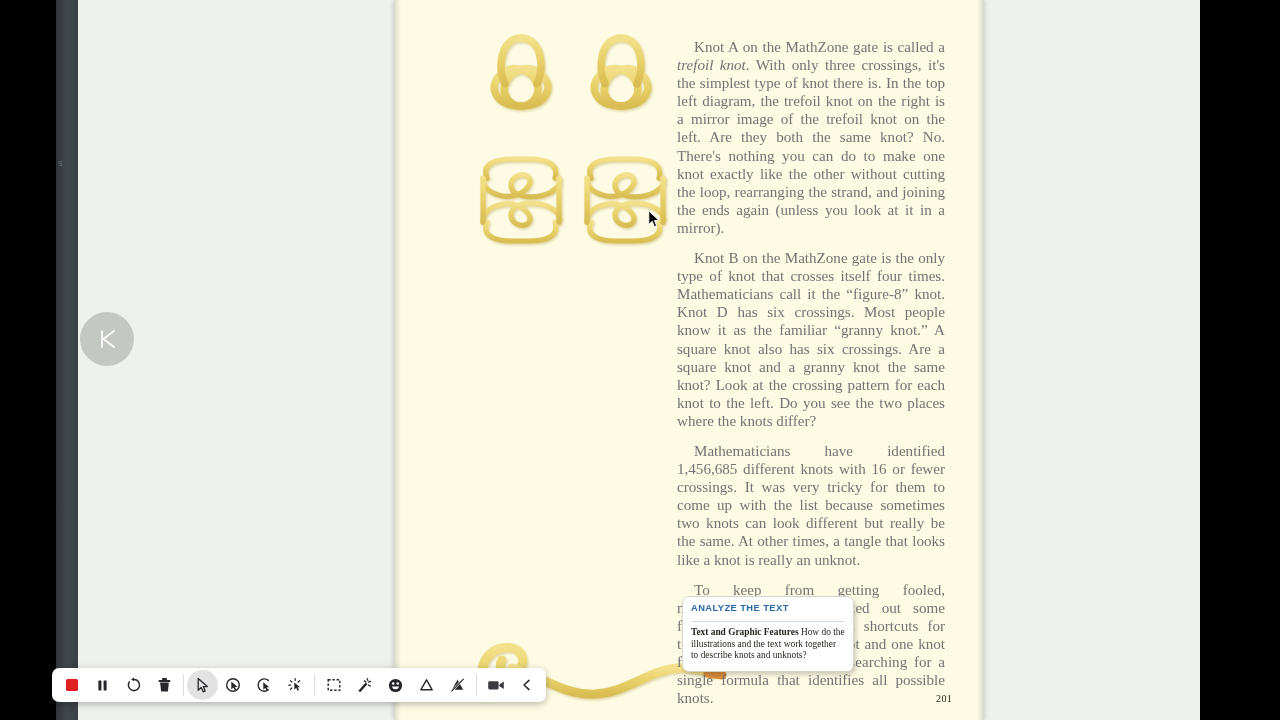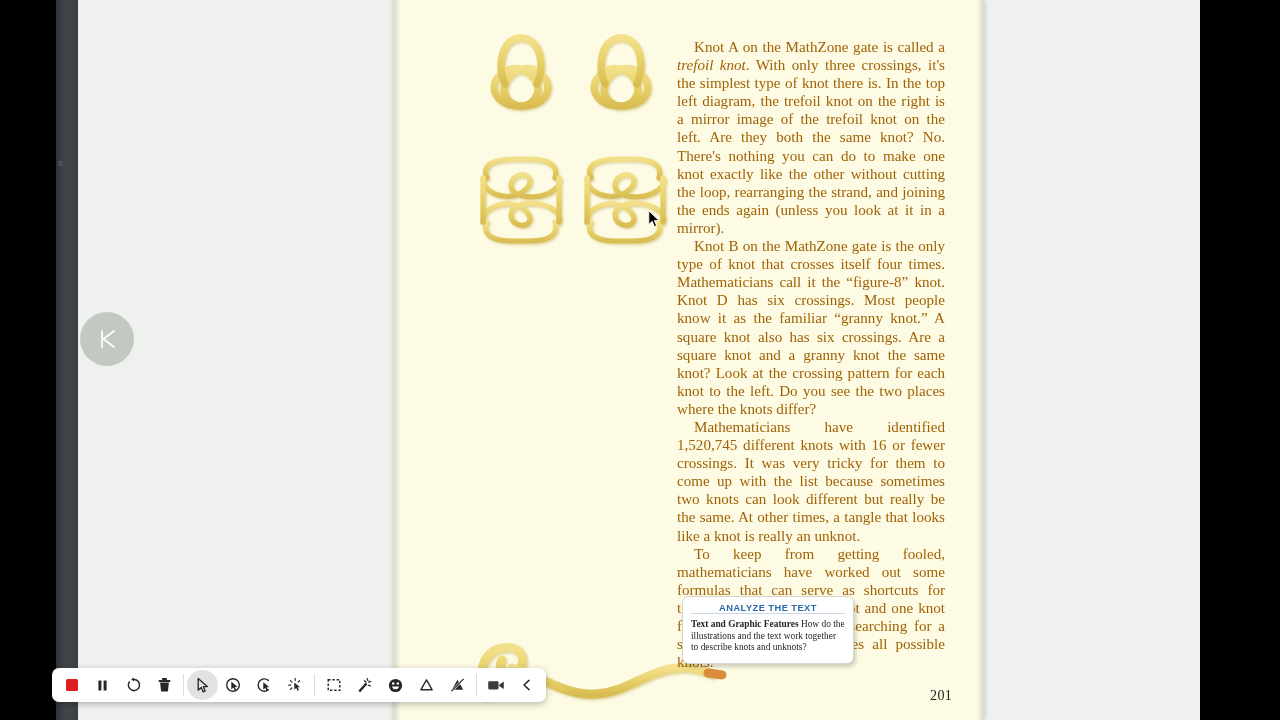--- a/index.html
+++ b/index.html
@@ -92,27 +92,27 @@
     position: absolute;
     left: 283px; top: 38px;
     width: 268px;
   }
 
   
   .body-text p {
     font-family: "Liberation Serif", serif;
     font-size: 15.1px;
     line-height: 18.1px;
-    color: #a16207;
+    color: #737373;
     text-indent: 17px;
     text-align: justify;
     margin: 0;
     hyphens: none;
   }
-  .body-text p + p { margin-top: 0px; font-family: Liberation Serif, serif; }
+  .body-text p + p { margin-top: 12px; font-family: Liberation Serif, serif; }
   .body-text i { font-style: italic; }
 
   
   .caption {
     font-family: "Liberation Sans", sans-serif;
     font-weight: bold;
     font-size: 10.6px;
     line-height: 13.3px;
     color: #2c2a22;
     text-align: center;
@@ -132,39 +132,38 @@
     border-radius: 7px;
     box-shadow: 2px 3px 4px rgba(0,0,0,0.18);
     padding: 6px 8px 9px 8px;
   }
   .analyze-title {
     font-family: "Liberation Sans", sans-serif;
     font-weight: bold;
     font-size: 9.3px;
     letter-spacing: 0.45px;
     color: #2a69a8;
-    text-align: center;
-    padding-bottom: 0;
+    padding-bottom: 8px;
     border-bottom: 1px solid #c9d7e6;
     margin-bottom: 5px;
   }
   .analyze-body {
     font-family: Liberation Serif, serif;
     font-size: 9.4px;
     line-height: 11.6px;
     color: #262520;
   }
   .analyze-body b { font-weight: bold; }
 
   
   .page-number {
     position: absolute;
     right: 32px; bottom: 16px;
     font-family: "Liberation Serif", serif;
-    font-size: 14px;
+    font-size: 10px;
     color: #25231c;
     letter-spacing: 0.3px;
   }
 
   
   .cursor {
     position: absolute;
     left: 648px; top: 210px;
     width: 12px; height: 18px;
     pointer-events: none;
@@ -282,21 +281,21 @@
         <path d="M40,50 C70,58 92,78 124,76 C156,74 176,52 206,50 C222,49 232,53 240,56" filter="url(#ropeShadow)"></path>
       </g>
       <path d="M236,55 L250,57" stroke="#d98c3a" stroke-width="9" stroke-linecap="round"></path>
     </svg>
 
     <div class="col-right body-text">
       <p>
         <span>Knot A on the MathZone gate is called a </span><i>trefoil knot</i><span>. With only three crossings, it's the simplest type of knot there is. In the top left diagram, the trefoil knot on the right is a mirror image of the trefoil knot on the left. Are they both the same knot? No. There's nothing you can do to make one knot exactly like the other without cutting the loop, rearranging the strand, and joining the ends again (unless you look at it in a mirror).</span>
       </p>
       <p>Knot B on the MathZone gate is the only type of knot that crosses itself four times. Mathematicians call it the “figure-8” knot. Knot D has six crossings. Most people know it as the familiar “granny knot.” A square knot also has six crossings. Are a square knot and a granny knot the same knot? Look at the crossing pattern for each knot to the left. Do you see the two places where the knots differ?</p>
-      <p>Mathematicians have identified 1,520,745 different knots with 16 or fewer crossings. It was very tricky for them to come up with the list because sometimes two knots can look different but really be the same. At other times, a tangle that looks like a knot is really an unknot.</p>
+      <p>Mathematicians have identified 1,456,685 different knots with 16 or fewer crossings. It was very tricky for them to come up with the list because sometimes two knots can look different but really be the same. At other times, a tangle that looks like a knot is really an unknot.</p>
       <p>To keep from getting fooled, mathematicians have worked out some formulas that can serve as shortcuts for telling a knot from an unknot and one knot from another. They're still searching for a single formula that identifies all possible knots.</p>
     </div>
 
     <div class="analyze-box">
       <div class="analyze-title">ANALYZE THE TEXT</div>
       <div class="analyze-body">
         <b>Text and Graphic Features</b><span> How do the illustrations and the text work together to describe knots and unknots?</span>
       </div>
     </div>
 

